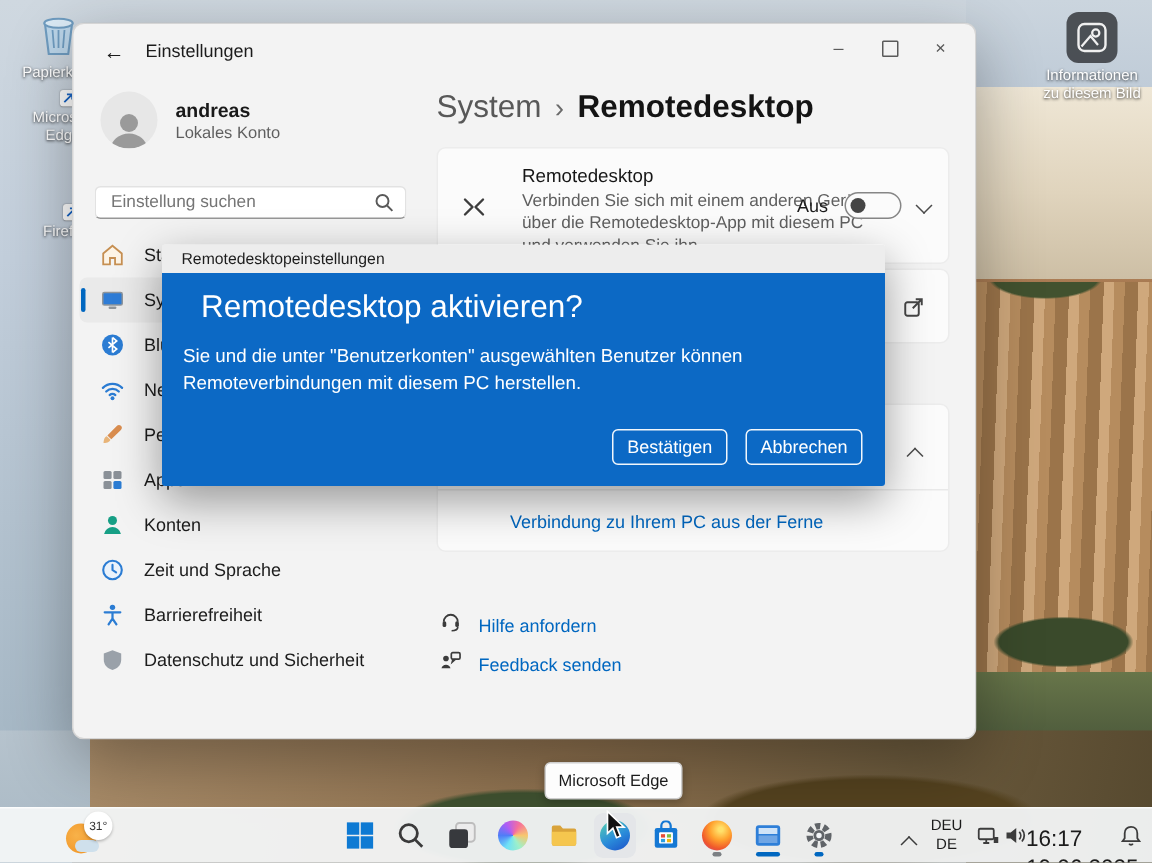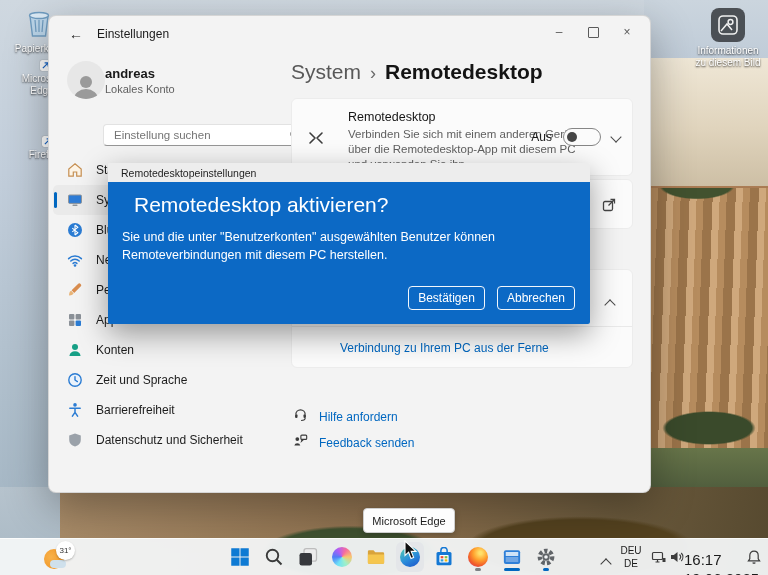--- a/index.html
+++ b/index.html
@@ -65,26 +65,26 @@
   .win{position:absolute;left:48px;top:15px;width:603px;height:478px;z-index:5;
     background:#f3f3f3;border-radius:8px;box-shadow:0 14px 44px rgba(0,0,0,.32);
     border:1px solid rgba(0,0,0,.12);box-sizing:border-box;overflow:hidden;}
   .win-titlebar{position:absolute;left:0;top:0;right:0;height:36px;}
   .back-btn{position:absolute;left:14px;top:7px;width:26px;height:22px;border-radius:4px;
     display:flex;align-items:center;justify-content:center;font-size:14px;color:#1b1b1b;}
   .win-title{position:absolute;left:48px;top:11px;font-size:12px;color:#1b1b1b;}
   .win-controls{position:absolute;right:6px;top:4px;display:flex;}
   .wc{width:34px;height:24px;display:flex;align-items:center;justify-content:center;color:#5a5a5a;font-size:12px;}
   .wc .maxbox{width:9px;height:9px;border:1px solid #5a5a5a;border-radius:1px;}
-  .user{position:absolute;left:18px;top:45px;display:flex;align-items:center;}
+  .user{position:absolute;left:18px;top:45px;display:flex;gap:12px;align-items:center;}
   .avatar{width:38px;height:38px;border-radius:50%;background:#e7e7e7;display:flex;align-items:flex-end;justify-content:center;overflow:hidden;}
   .uname{font-size:13px;font-weight:bold;color:#191919;}
   .usub{font-size:11px;color:#5f5f5f;margin-top:2px;}
   .search{position:absolute;left:14px;top:108px;width:208px;height:22px;background:#fff;
-    border:1px solid #e2e2e2;border-bottom-color:#969696;border-radius:4px;box-sizing:border-box;margin-left:40px;}
+    border:1px solid #e2e2e2;border-bottom-color:#969696;border-radius:4px;box-sizing:border-box;}
   .search input{position:absolute;left:0;top:0;width:100%;height:100%;border:0;outline:0;background:transparent;
     font-family:"Liberation Sans",sans-serif;font-size:11.5px;color:#2a2a2a;padding:0 26px 0 10px;box-sizing:border-box;}
   .search input::placeholder{color:#757575;}
   .search .mag{position:absolute;right:7px;top:3px;}
   .sidebar{position:absolute;left:4px;top:139px;width:234px;}
   .side-item{position:relative;height:30px;display:flex;align-items:center;gap:13px;padding-left:13px;border-radius:5px;}
   .side-item.selected{background:#eaeaea;}
   .side-item .acc{position:absolute;left:1px;top:7px;width:3px;height:16px;border-radius:2px;background:var(--accent,#0067c0);display:none;}
   .side-item.selected .acc{display:block;}
   .sicon{width:17px;height:17px;display:flex;align-items:center;justify-content:center;flex:none;}

